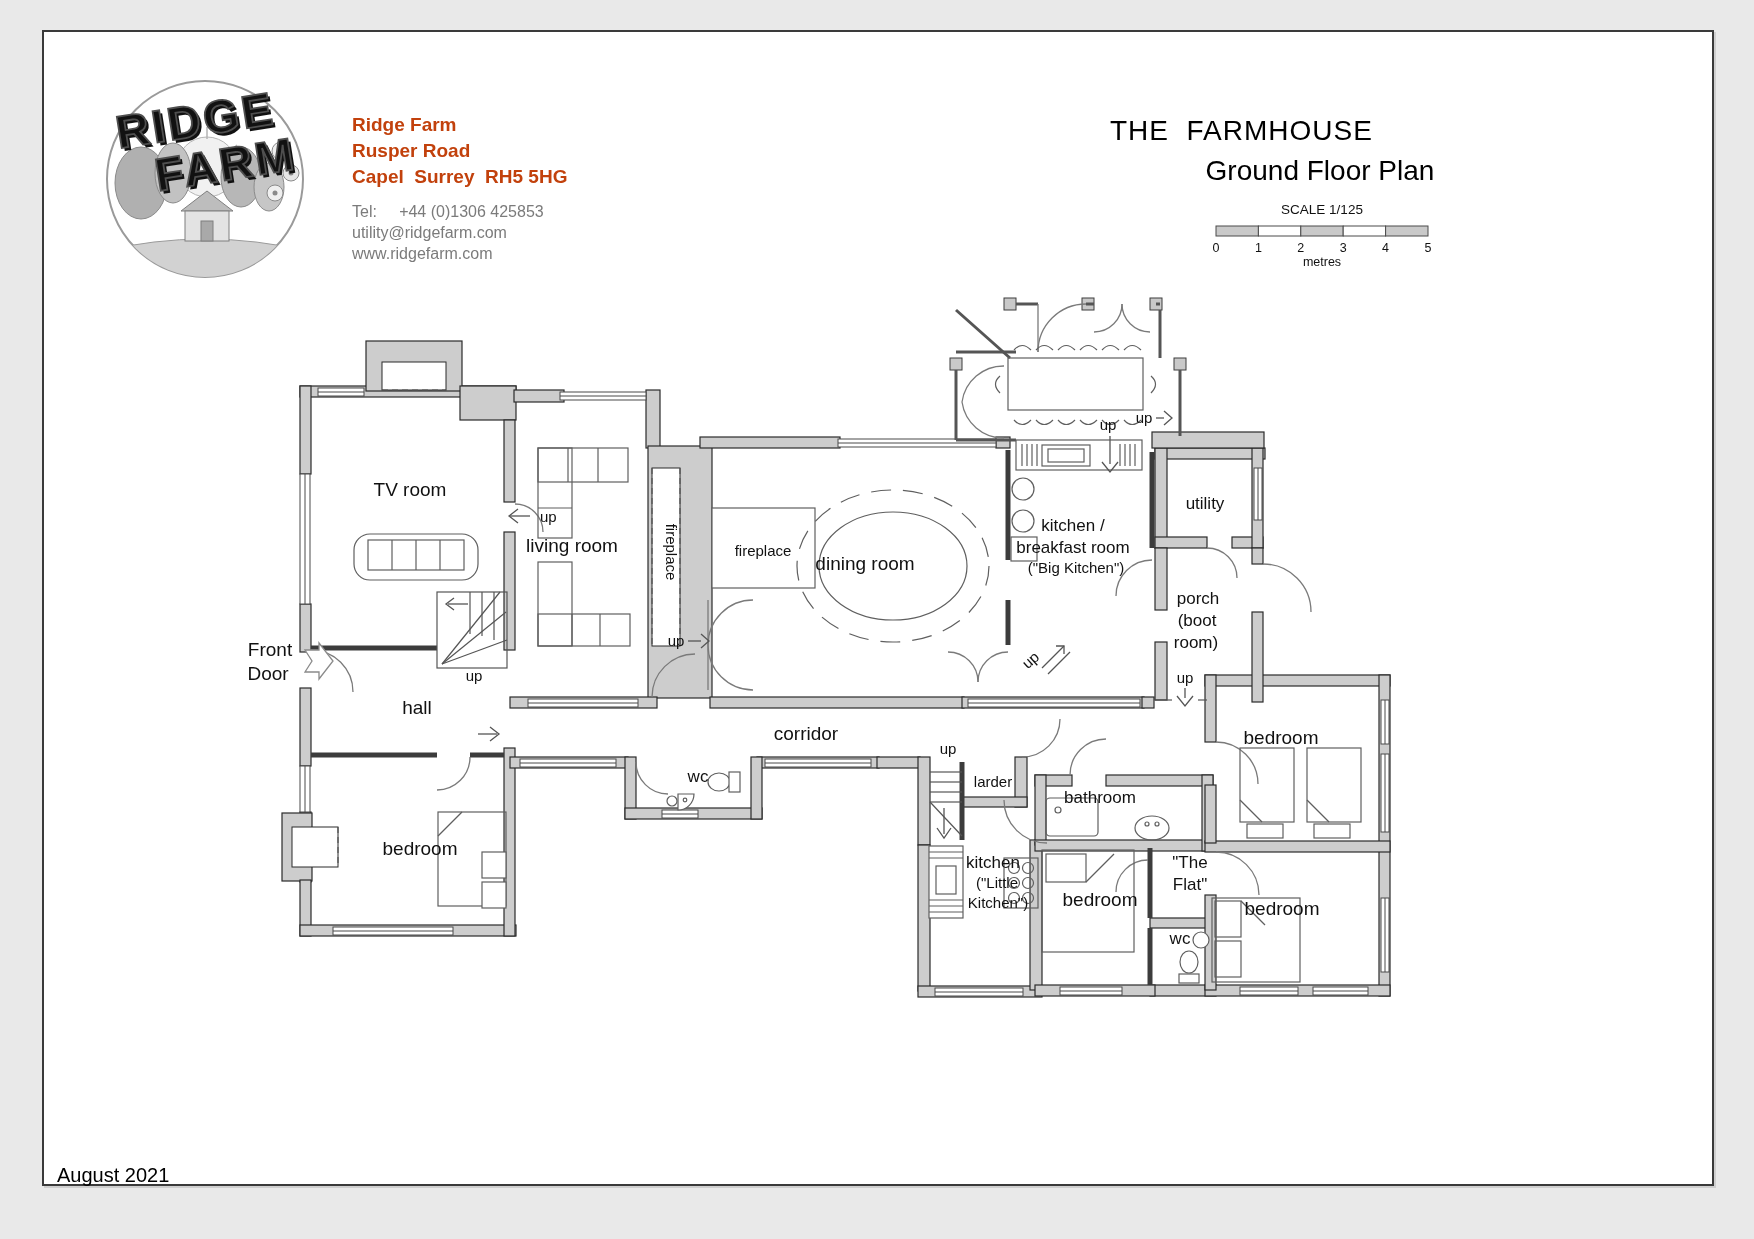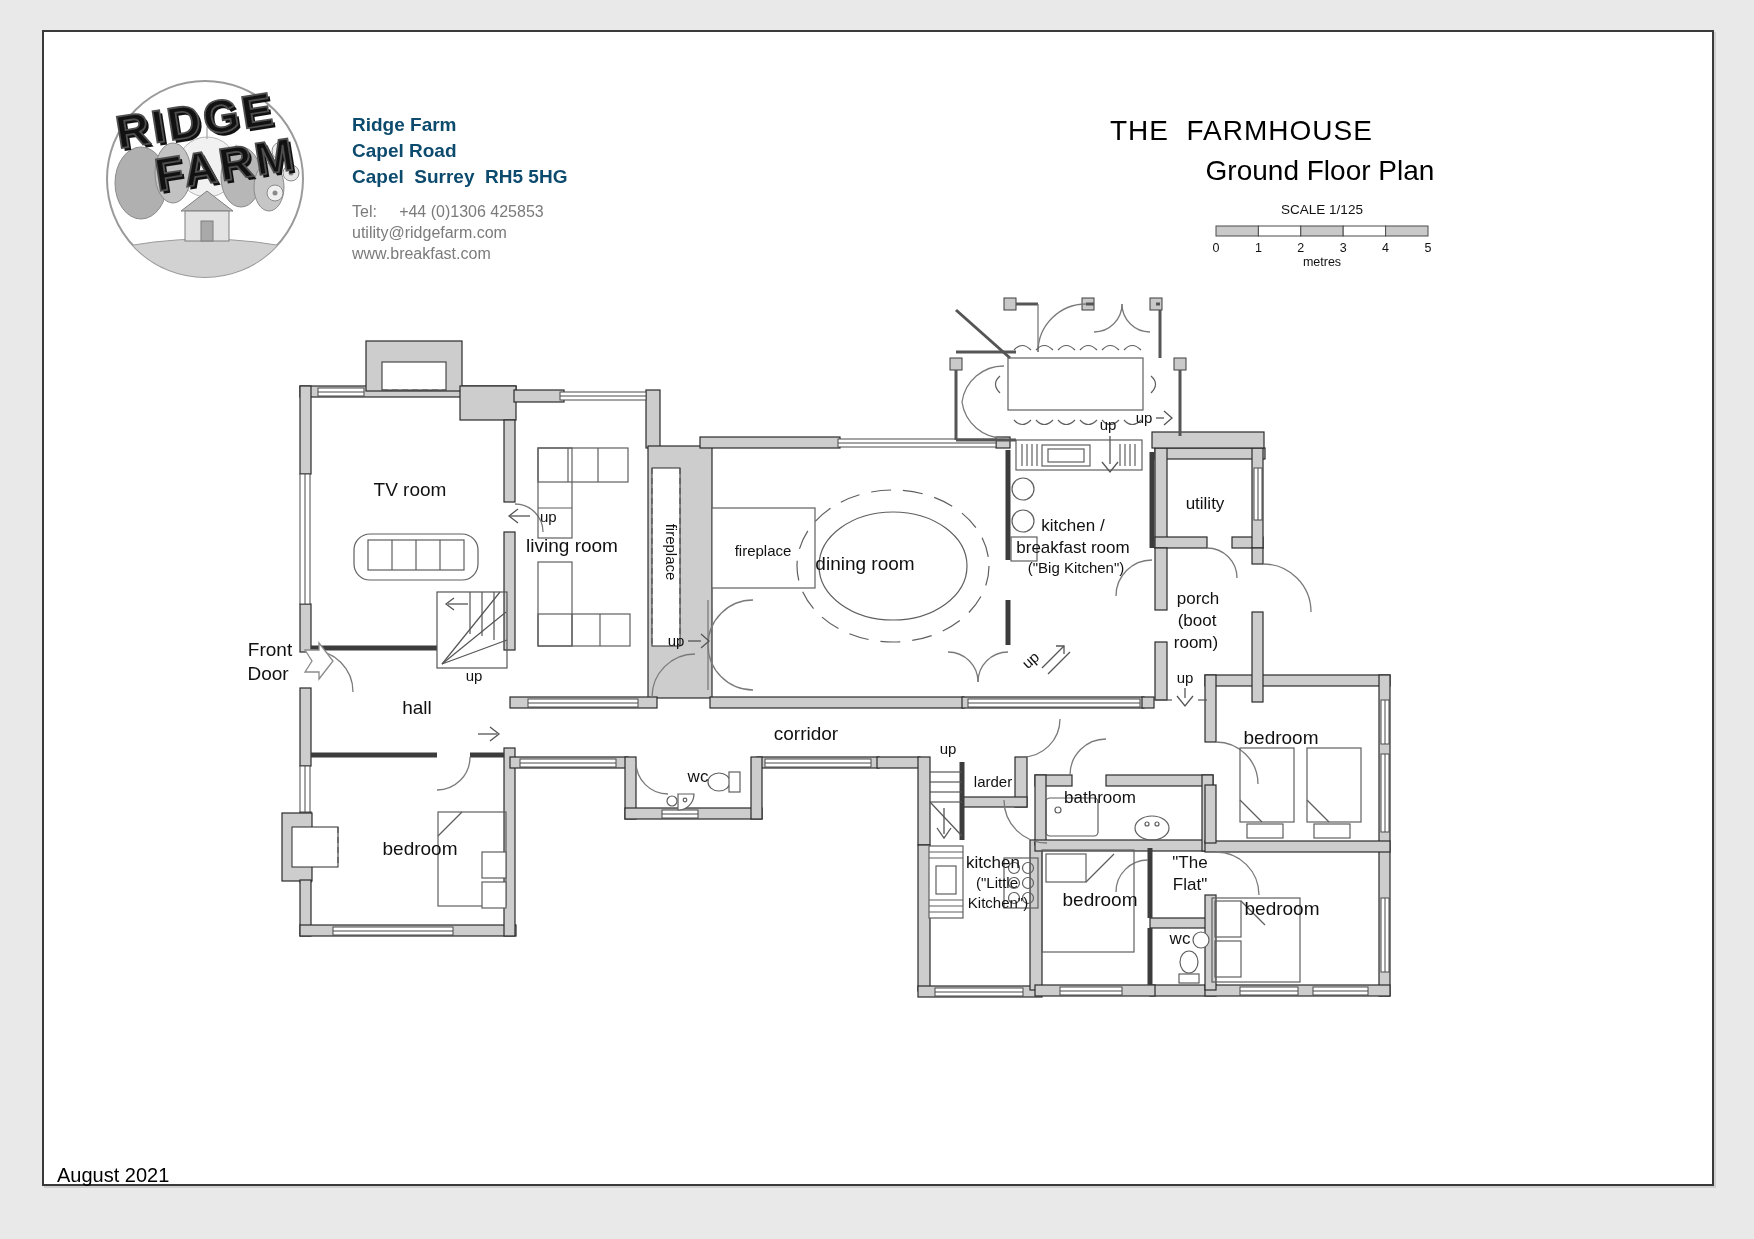--- a/index.html
+++ b/index.html
@@ -1,21 +1,21 @@
 <!DOCTYPE html>
 <html><head>
 <meta charset="utf-8">
 <style>
   html,body{margin:0;padding:0;background:#e9e9e9;}
   .canvas{position:relative;width:1754px;height:1239px;background:#e9e9e9;overflow:hidden;
           font-family:"Liberation Sans",sans-serif;color:#111;}
   .page{position:absolute;left:42px;top:30px;width:1668px;height:1152px;background:#fff;
         border:2px solid #3a3a3a;box-shadow:2px 2px 0 #cfcfcf;}
   .abs{position:absolute;}
-  .addr-bold{font-size:19px;font-weight:bold;color:#0c4a6e;line-height:26px;white-space:pre;}
+  .addr-bold{font-size:19px;font-weight:bold;color:#c2410c;line-height:26px;white-space:pre;}
   .addr-reg{font-size:16px;color:#7b7b7b;line-height:21px;white-space:pre;}
   .title1{font-size:28px;color:#000;letter-spacing:1px;white-space:pre;text-align:left;width:420px;}
   .title2{font-size:28px;color:#000;text-align:center;width:420px;}
   .date{font-size:20px;color:#000;}
   svg text{font-family:"Liberation Sans",sans-serif;fill:#111;}
   .wall rect{fill:#cdcdcd;stroke:#2b2b2b;stroke-width:1.2;}
   .recess{fill:#fff;stroke:#2b2b2b;stroke-width:1;}
   .win{fill:#fff;stroke:#4a4a4a;stroke-width:1;}
   .winline{stroke:#4a4a4a;stroke-width:1;}
   .part{stroke:#3c3c3c;stroke-width:5;stroke-linecap:butt;}
@@ -31,26 +31,26 @@
   .arrow{stroke:#555;stroke-width:1.3;fill:none;}
 </style>
 </head>
 <body>
 
 <div class="canvas">
   <div class="page"></div>
 
   <div class="abs" style="left:352px;top:112px;">
     <div class="addr-bold">Ridge Farm</div>
-    <div class="addr-bold">Capel Road</div>
+    <div class="addr-bold">Rusper Road</div>
     <div class="addr-bold">Capel  Surrey  RH5 5HG</div>
     <div style="height:11px"></div>
     <div class="addr-reg">Tel:     +44 (0)1306 425853</div>
     <div class="addr-reg">utility@ridgefarm.com</div>
-    <div class="addr-reg">www.breakfast.com</div>
+    <div class="addr-reg">www.ridgefarm.com</div>
   </div>
 
   <div class="abs title1" style="left:1110px;top:115px;">THE  FARMHOUSE</div>
   <div class="abs title2" style="left:1110px;top:155px;">Ground Floor Plan</div>
 
   <div class="abs date" style="left:57px;top:1164px;">August 2021</div>
 
   <svg class="abs" style="left:85px;top:55px;" width="240" height="240" viewBox="0 0 240 240">
     <defs>
         <clipPath id="lc">

